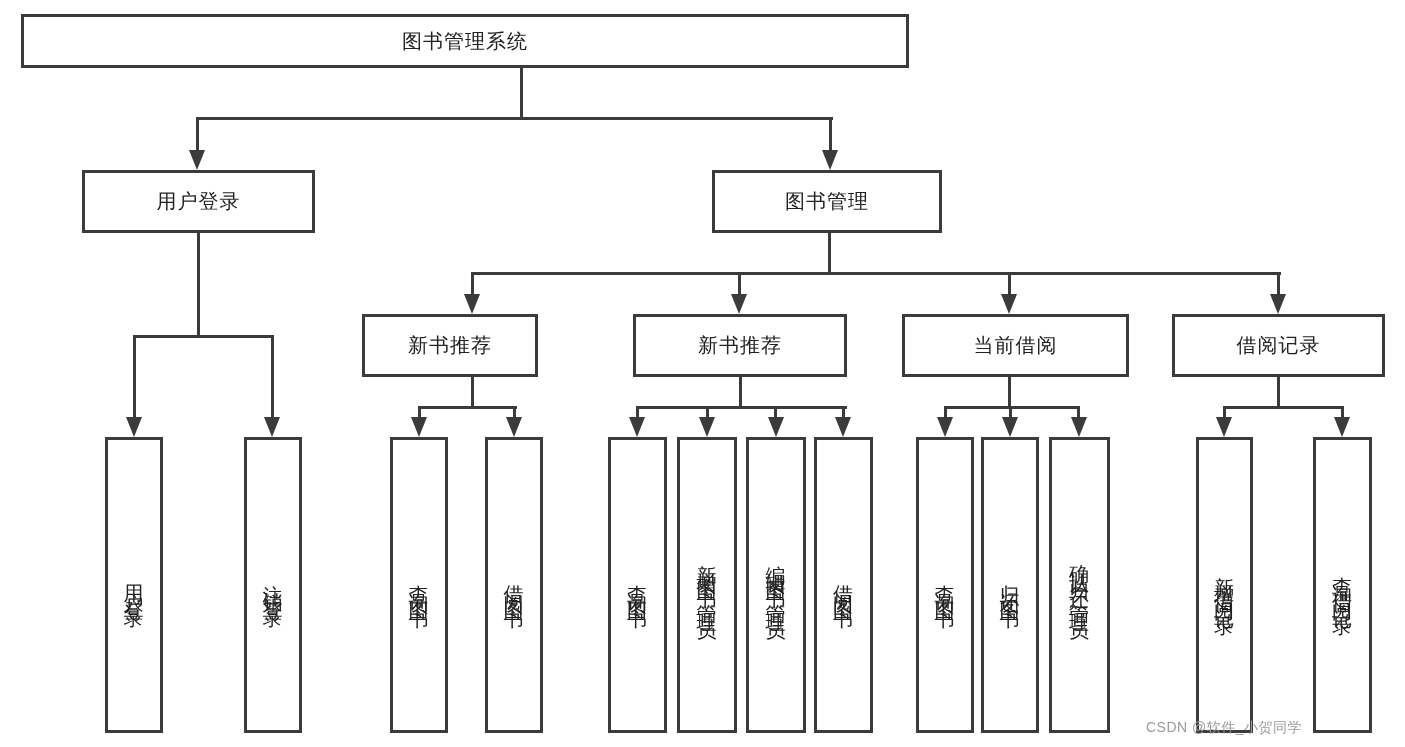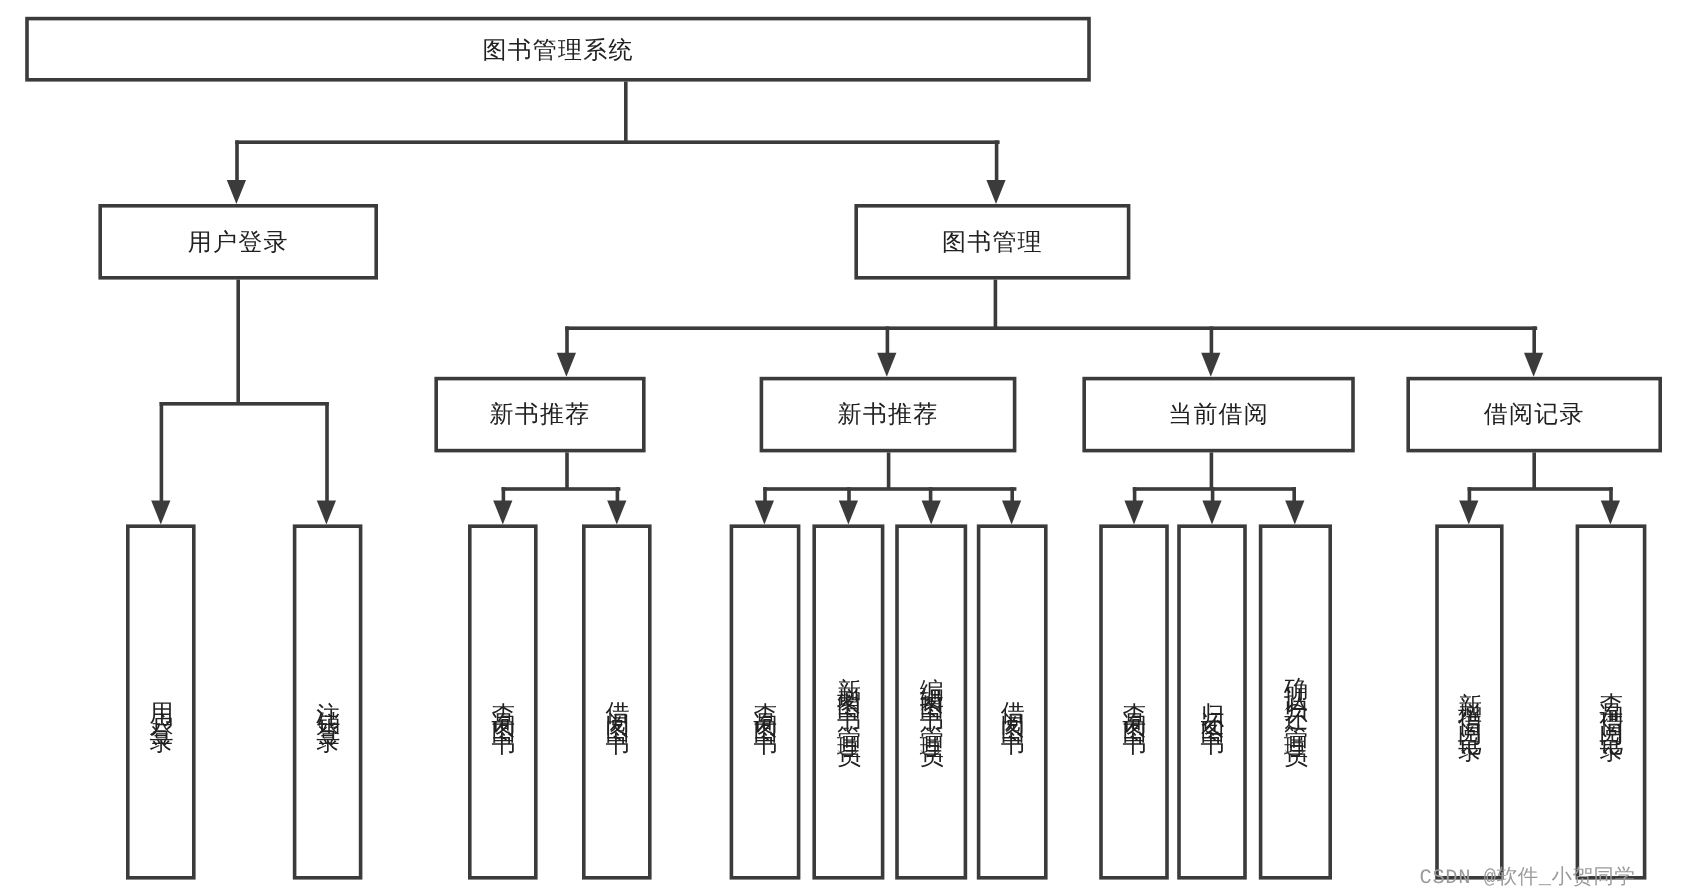--- a/index.html
+++ b/index.html
@@ -19,22 +19,22 @@
     writing-mode:vertical-rl;text-orientation:mixed;
     letter-spacing:8px;line-height:1;
   }
   .ln{position:absolute;background:#3b3b3b;}
   .ar{
     position:absolute;width:0;height:0;
     border-left:8px solid transparent;border-right:8px solid transparent;
     border-top:20px solid #3b3b3b;
   }
   .wm{
-    position:absolute;left:1183px;top:719px;z-index:9;
-    color:#9b9b9b;font-size:17px;letter-spacing:0.5px;white-space:nowrap;font-family:Liberation Mono, monospace;
+    position:absolute;left:1146px;top:719px;z-index:9;
+    color:#9b9b9b;font-size:14px;letter-spacing:0.5px;white-space:nowrap;
   }
 </style>
 </head>
 <body>
 
 <div id="canvas">
 
   <div class="box hbox" style="left:21px;top:14px;width:888px;height:54px;">
     <span>图书管理系统</span>
   </div>

